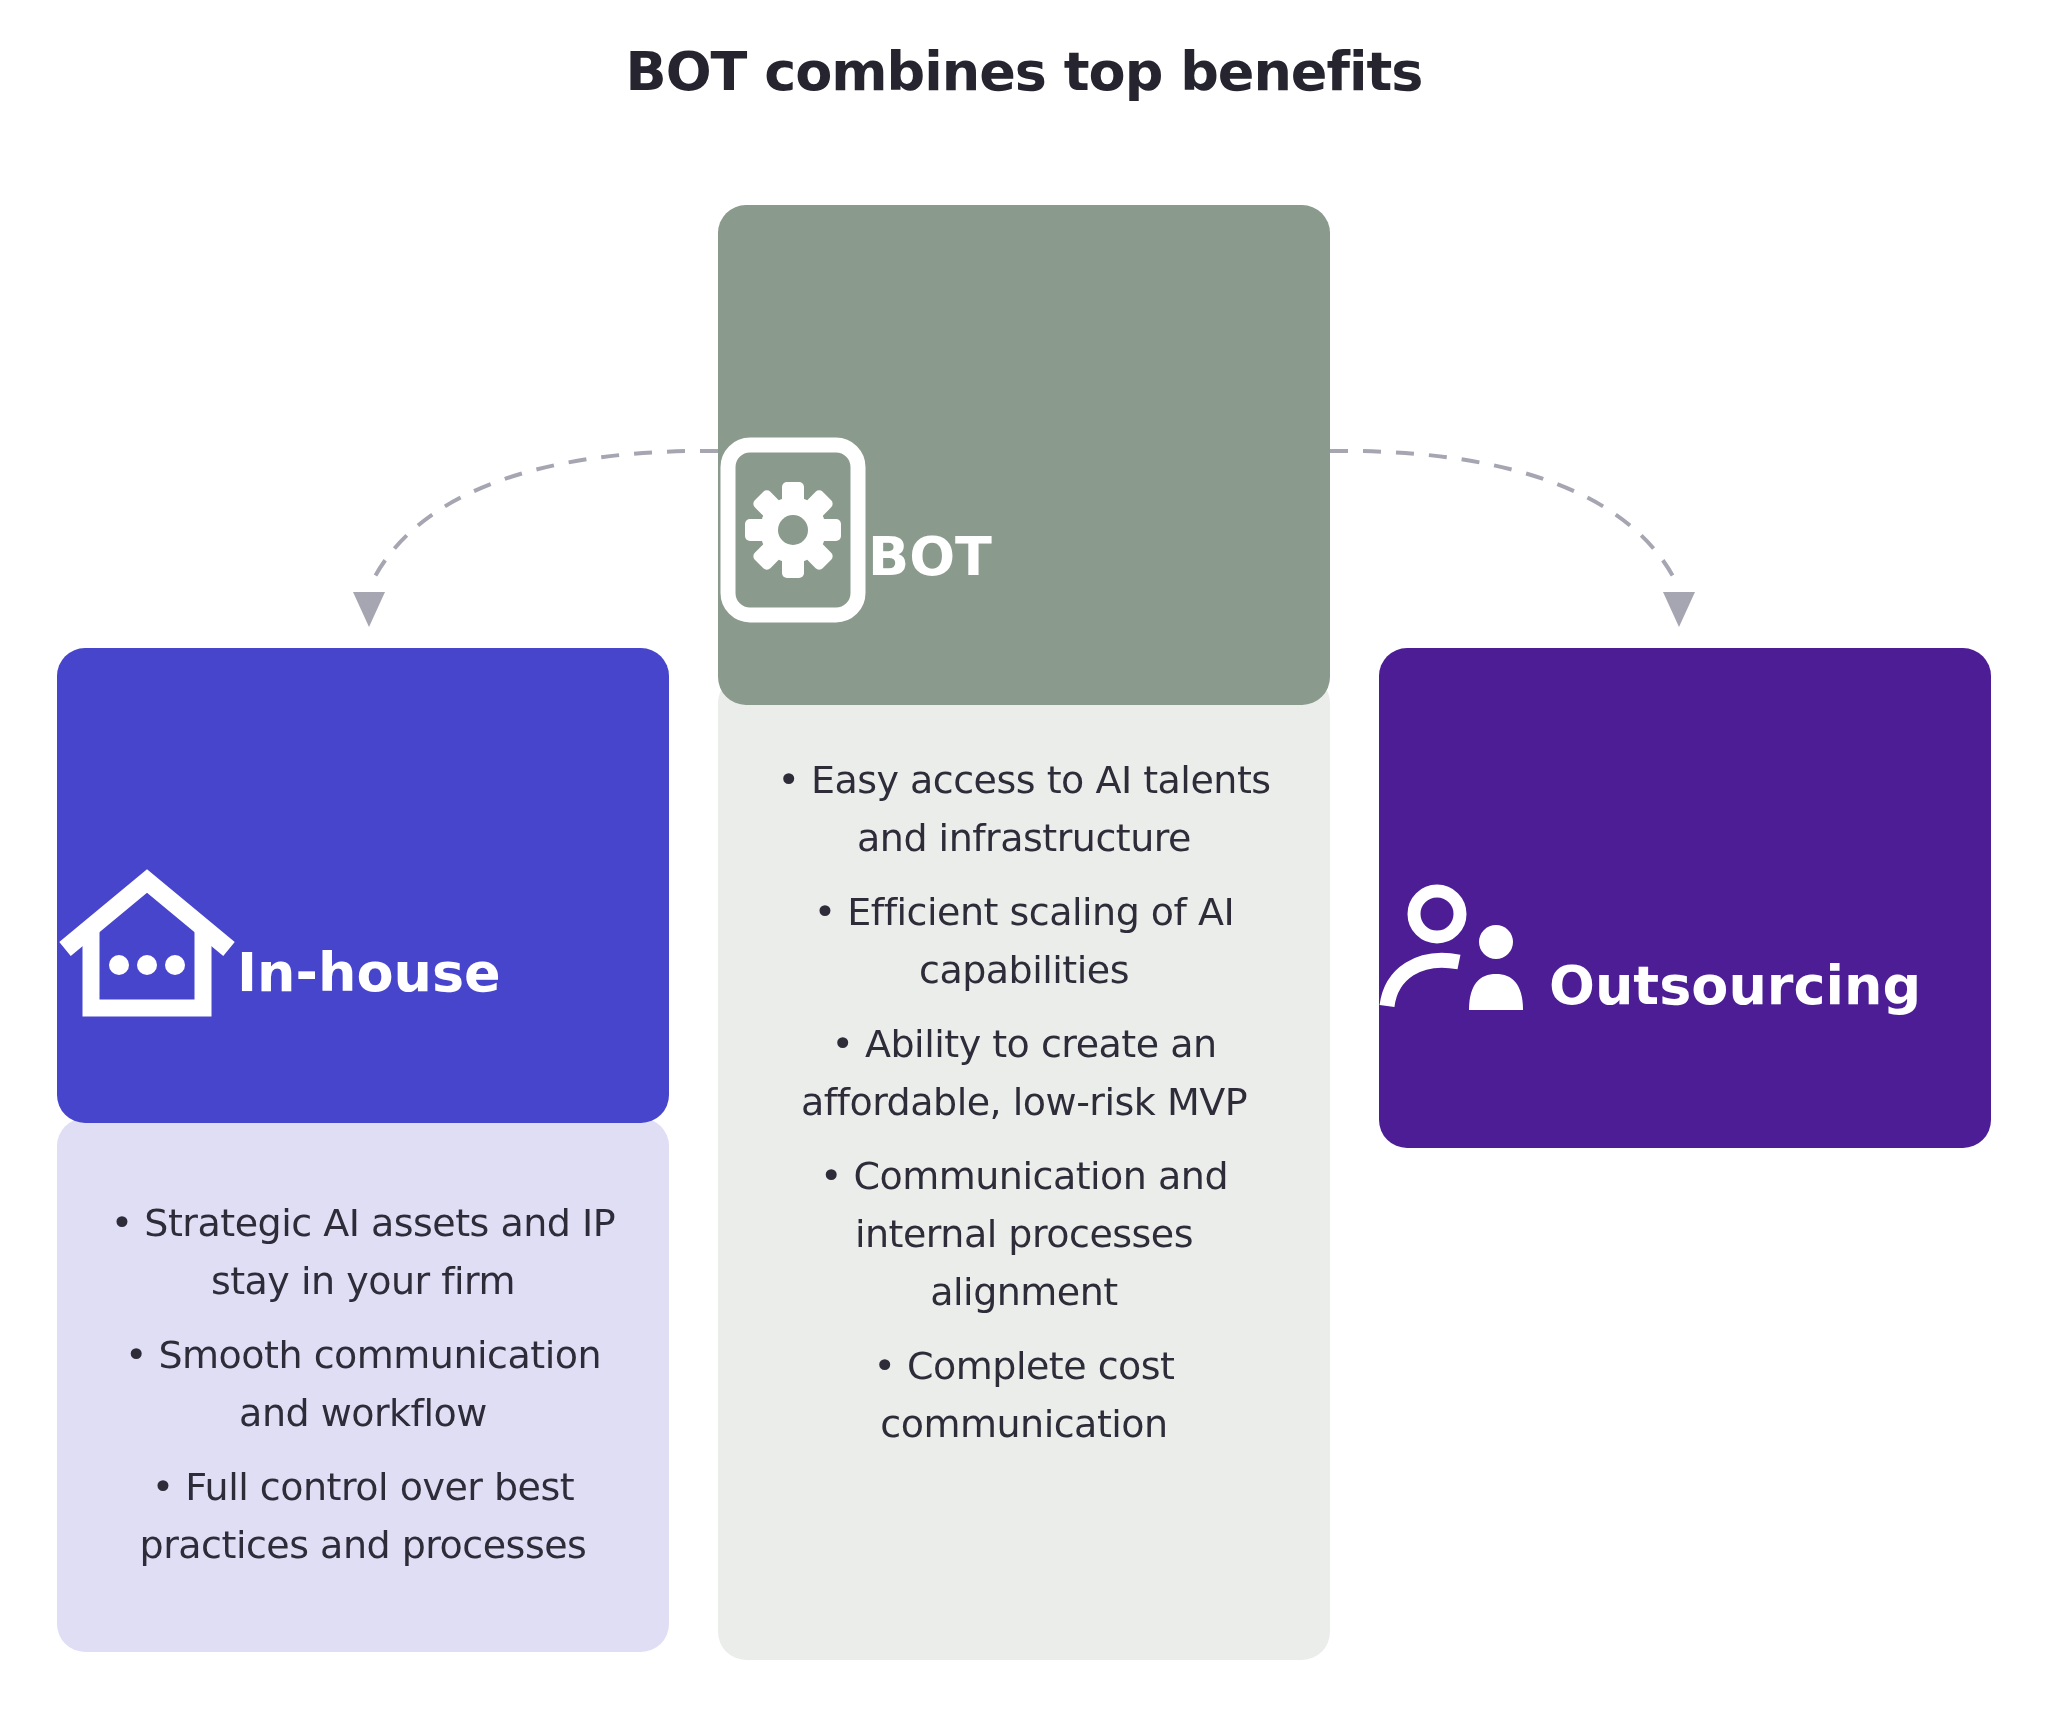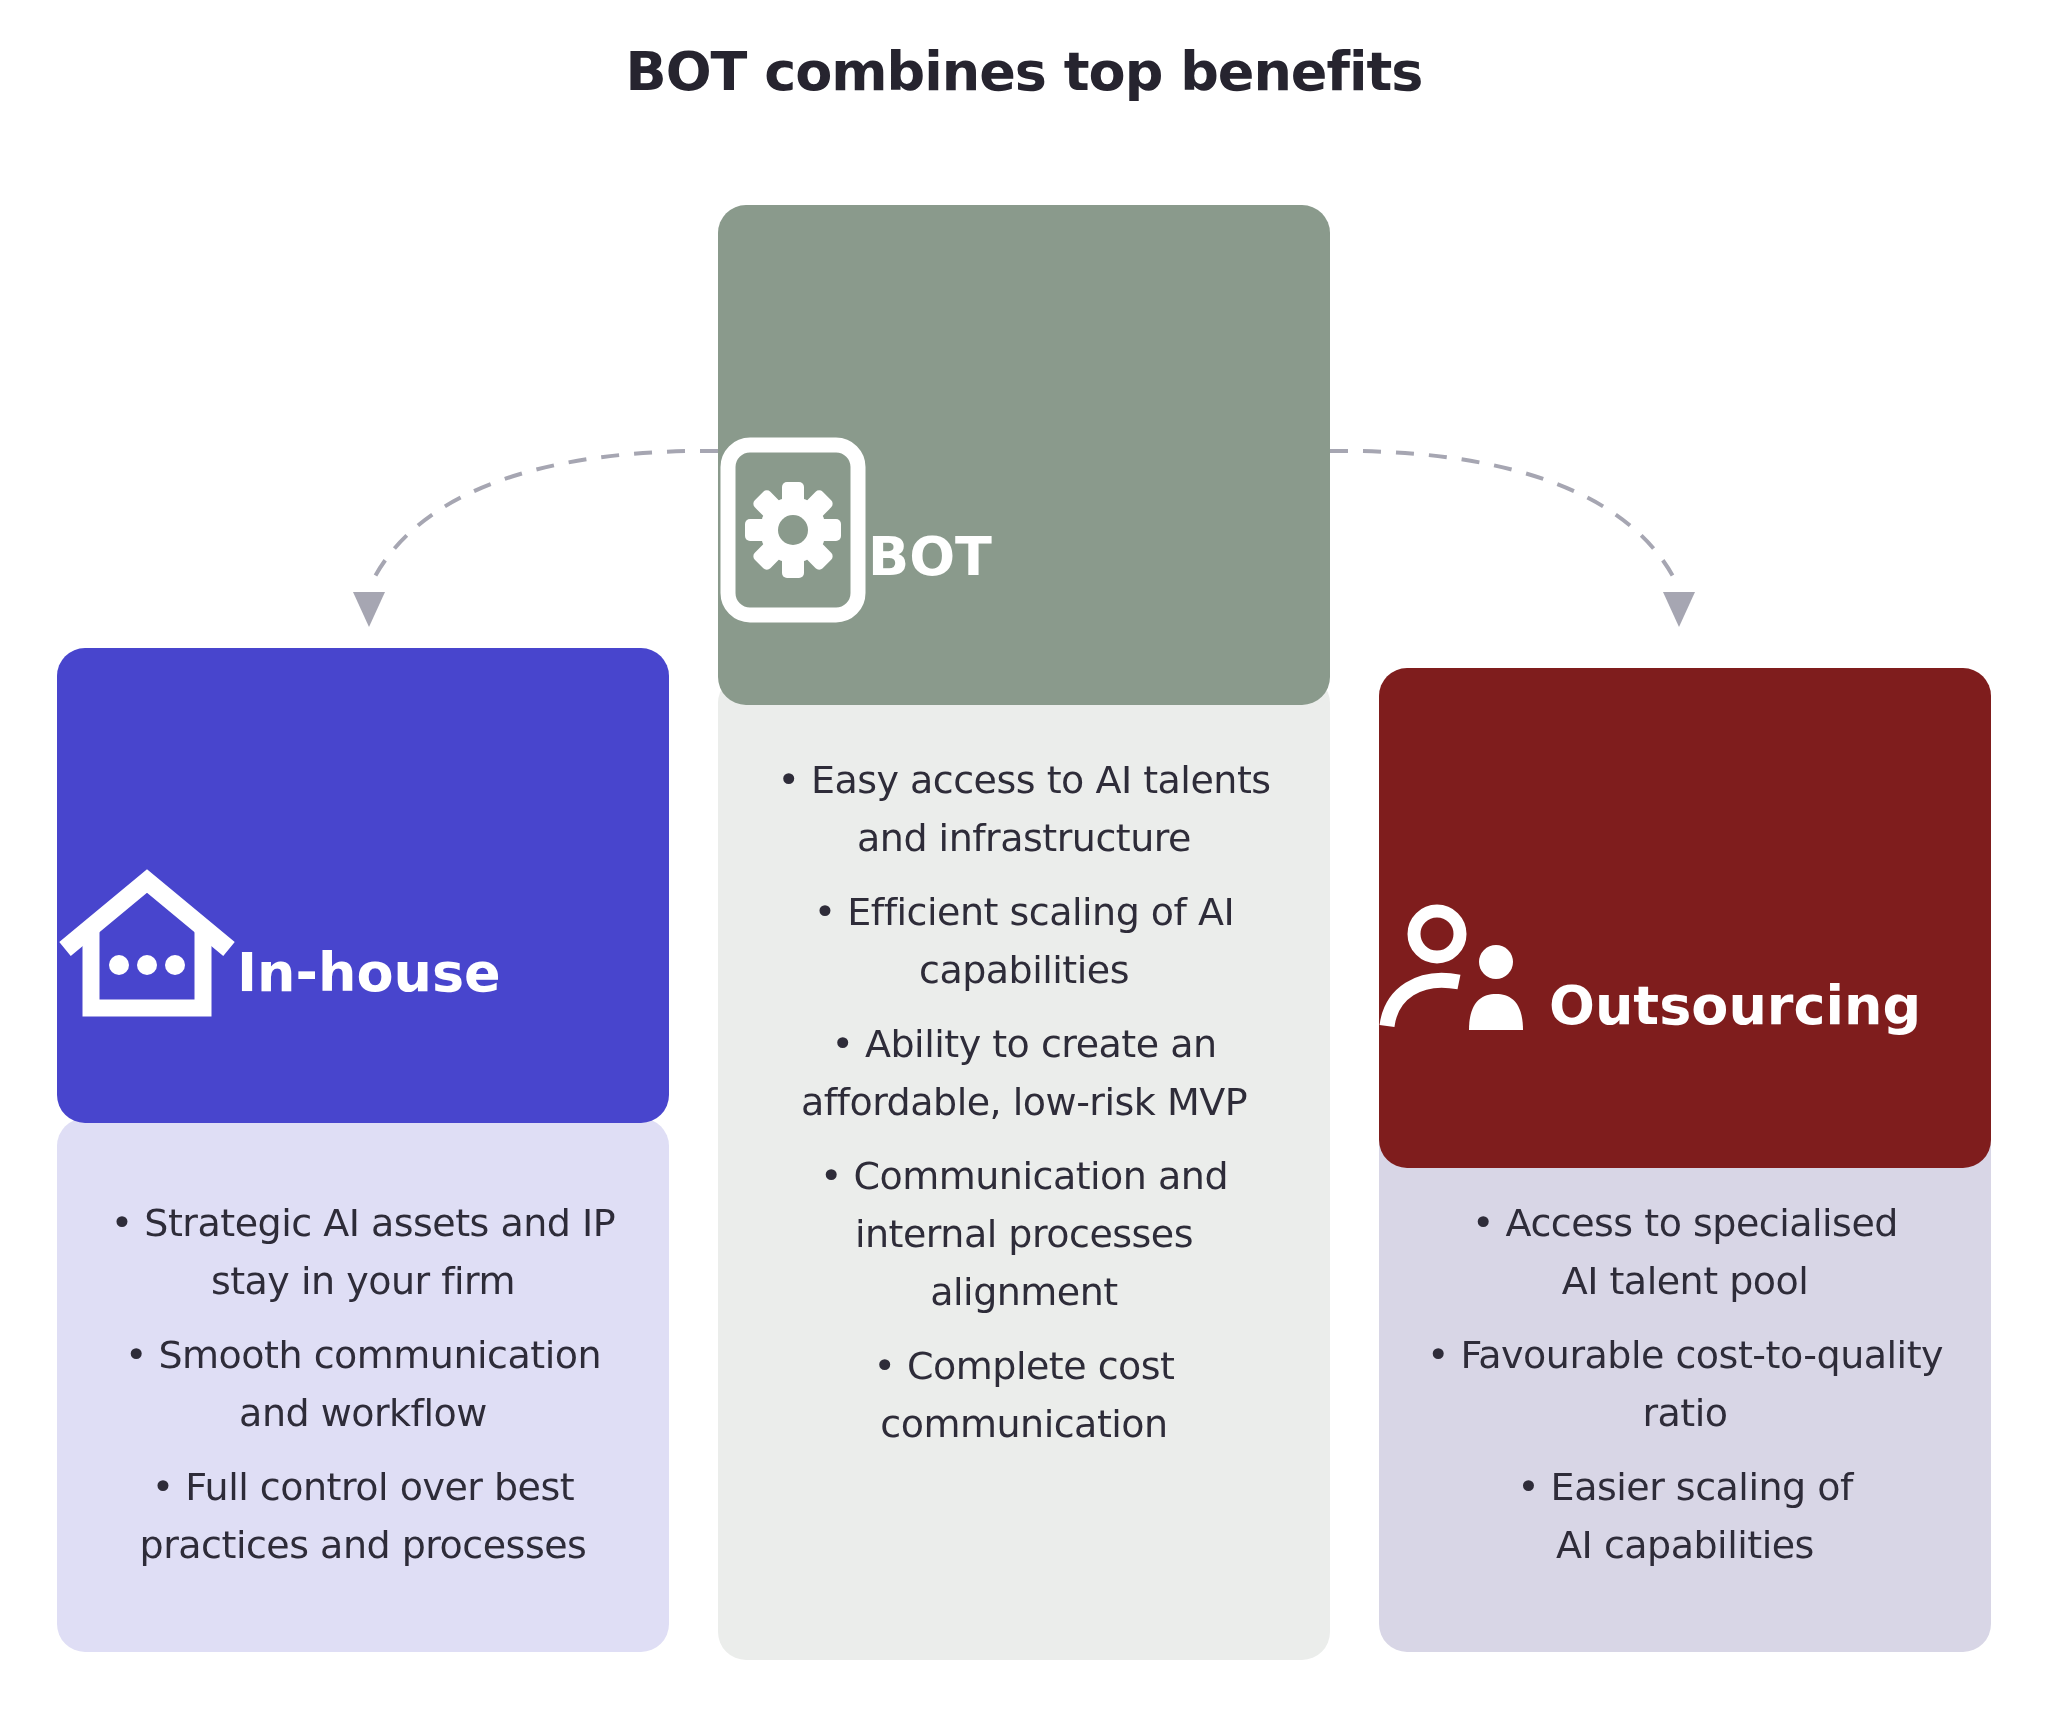--- a/index.html
+++ b/index.html
@@ -39,21 +39,21 @@
     text-align:center;
     padding:76px 14px 0 14px;
   }
   .bullet{margin:0 0 16px 0;}
   .bullet:last-child{margin-bottom:0;}
   
   .inhouse-header{left:57px;top:648px;width:612px;height:475px;background:#4845CD;}
   .inhouse-body{left:57px;top:1118px;width:612px;height:534px;background:#DFDEF5;}
   .bot-header{left:718px;top:205px;width:612px;height:500px;background:#8A9A8C;}
   .bot-body{left:718px;top:675px;width:612px;height:985px;background:#EBEDEB;}
-  .outsourcing-header{left:1379px;top:668px;width:612px;height:500px;background:#7f1d1d;}
+  .outsourcing-header{left:1379px;top:648px;width:612px;height:500px;background:#4c1d95;}
   .outsourcing-body{left:1379px;top:1118px;width:612px;height:534px;background:#D8D6E6;}
 </style>
 </head>
 <body>
 
 <div class="canvas">
 
   <h1 class="title">BOT combines top benefits</h1>
 
   <svg class="arrows" width="2048" height="1714" viewBox="0 0 2048 1714">
@@ -118,19 +118,14 @@
       <svg width="170" height="140" viewBox="0 0 170 140">
         <circle cx="58" cy="30" r="23" fill="none" stroke="#ffffff" stroke-width="13"></circle>
         <path d="M 8 122 C 12 90 40 70 80 78" fill="none" stroke="#ffffff" stroke-width="15"></path>
         <circle cx="117" cy="58" r="17" fill="#ffffff"></circle>
         <path d="M 90 126 C 90 100 101 90 117 90 C 133 90 144 100 144 126 Z" fill="#ffffff"></path>
       </svg>
     </div>
     <div class="header-label label-side">Outsourcing</div>
   </div>
 
-  <div class="card bodycard outsourcing-body">
-    <p class="bullet"><span>• Access to specialised</span><br><span>AI talent pool</span></p>
-    <p class="bullet"><span>• Favourable cost-to-quality</span><br><span>ratio</span></p>
-    <p class="bullet"><span>• Easier scaling of</span><br><span>AI capabilities</span></p>
-  </div>
 
 </div>
 
 </body></html>

